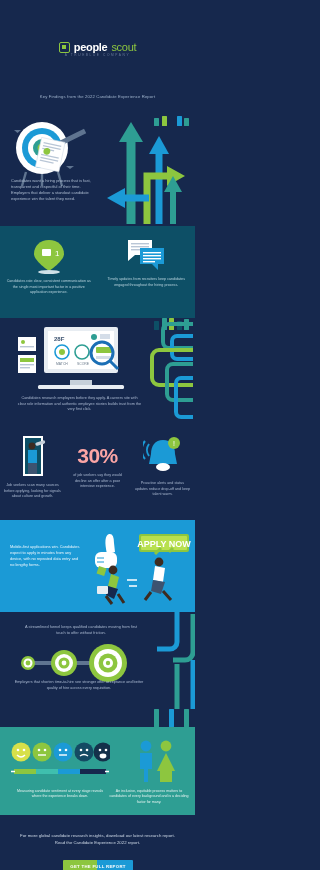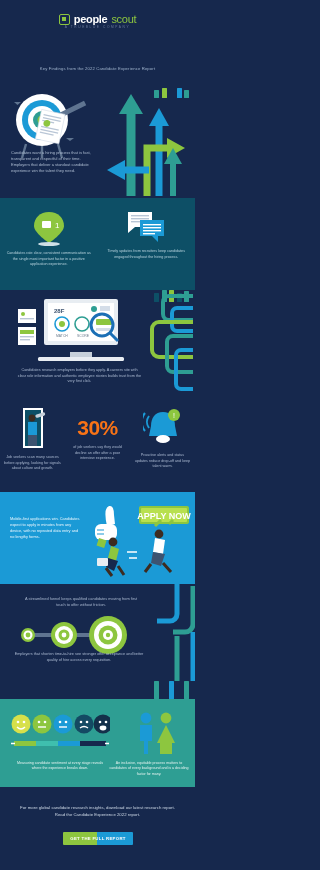--- a/index.html
+++ b/index.html
@@ -4,21 +4,21 @@
 <style>
   * { margin:0; padding:0; box-sizing:border-box; }
   html,body { width:195px; height:870px; }
   body {
     font-family:"Liberation Sans", sans-serif;
     background:#16284d;
     width:195px; height:870px;
     overflow:hidden;
     position:relative;
   }
-  .page { width:195px; height:678px; position:relative; }
+  .page { width:195px; height:678px; position:relative;margin-top:28px; }
 
   
   .sec { position:relative; width:195px; overflow:hidden; }
   .navy   { background:#16284d; }
   .deep   { background:#0d4f66; }
   .blue   { background:#1b9ad6; }
   .teal   { background:#2e9e93; }
 
   
   .hdr { height:88px; }
@@ -267,21 +267,21 @@
           <rect x="10" y="4" width="16" height="36" fill="#0d4f66"></rect>
           <circle cx="17" cy="12" r="3.4" fill="#3d2b20"></circle>
           <rect x="13" y="16" width="9" height="13" fill="#1b9ad6"></rect>
           <rect x="13" y="29" width="9" height="11" fill="#3d5370"></rect>
           <rect x="20" y="9" width="10" height="3.4" rx="1.6" fill="#c6d0da" transform="rotate(-18 20 9)"></rect>
         </svg>
         <div class="col-copy">Job seekers scan many sources before applying, looking for signals about culture and growth.</div>
       </div>
 
       <div class="col">
-        <div class="bignum" style="color:#f97316;font-size:21px;margin-top:10px">30%</div>
+        <div class="bignum" style="color:#fca5a5;font-size:21px;margin-top:10px">30%</div>
         <div class="col-copy">of job seekers say they would decline an offer after a poor interview experience.</div>
       </div>
 
       <div class="col">
         <svg width="40" height="42" viewBox="0 0 40 42">
           <path d="M20 6 C12 6 8 12 8 20 L6 30 H34 L32 20 C32 12 28 6 20 6 Z" fill="#1b9ad6"></path>
           <ellipse cx="20" cy="33" rx="7" ry="4" fill="#ffffff"></ellipse>
           <path d="M6 10 a10 10 0 0 0 0 12" stroke="#1b9ad6" stroke-width="2" fill="none"></path>
           <path d="M2 7 a14 14 0 0 0 0 18" stroke="#1b9ad6" stroke-width="2" fill="none"></path>
           <circle cx="31" cy="9" r="6" fill="#8dc63f"></circle>

